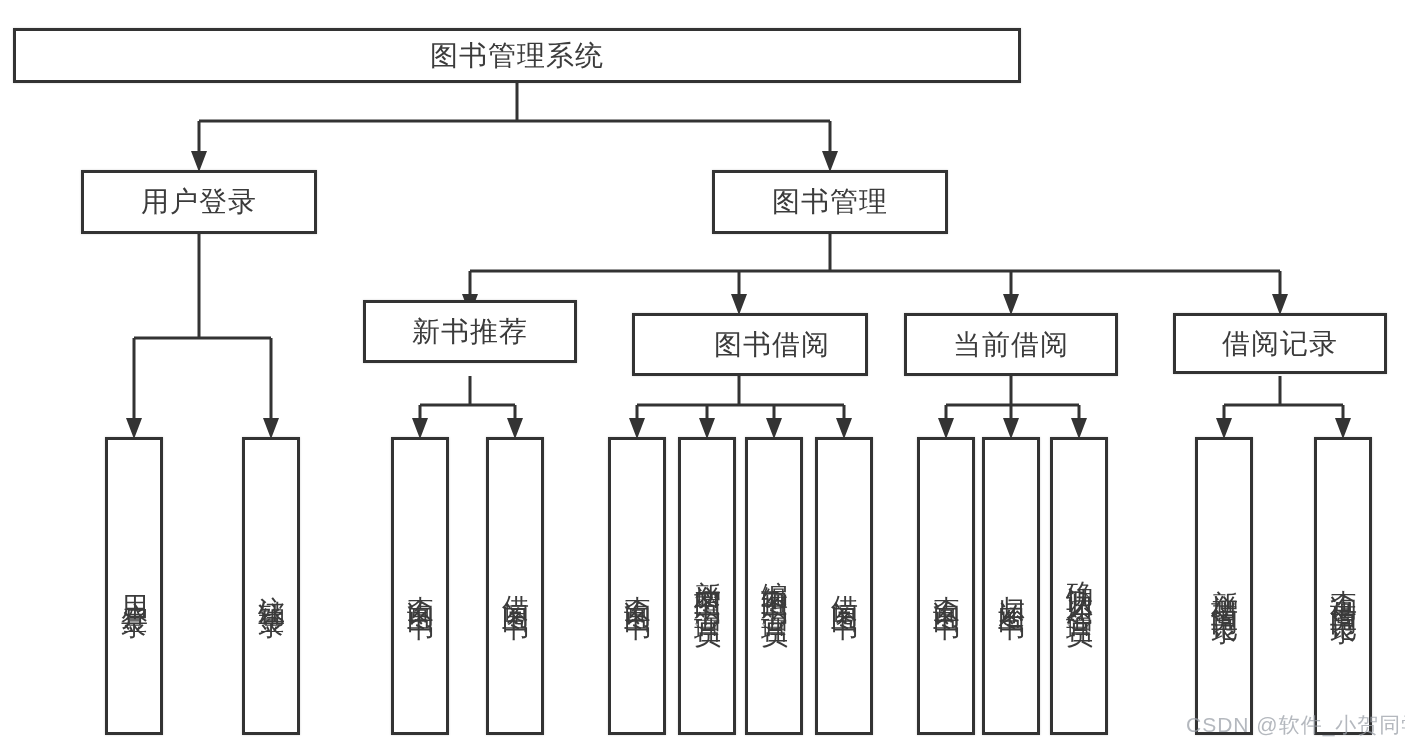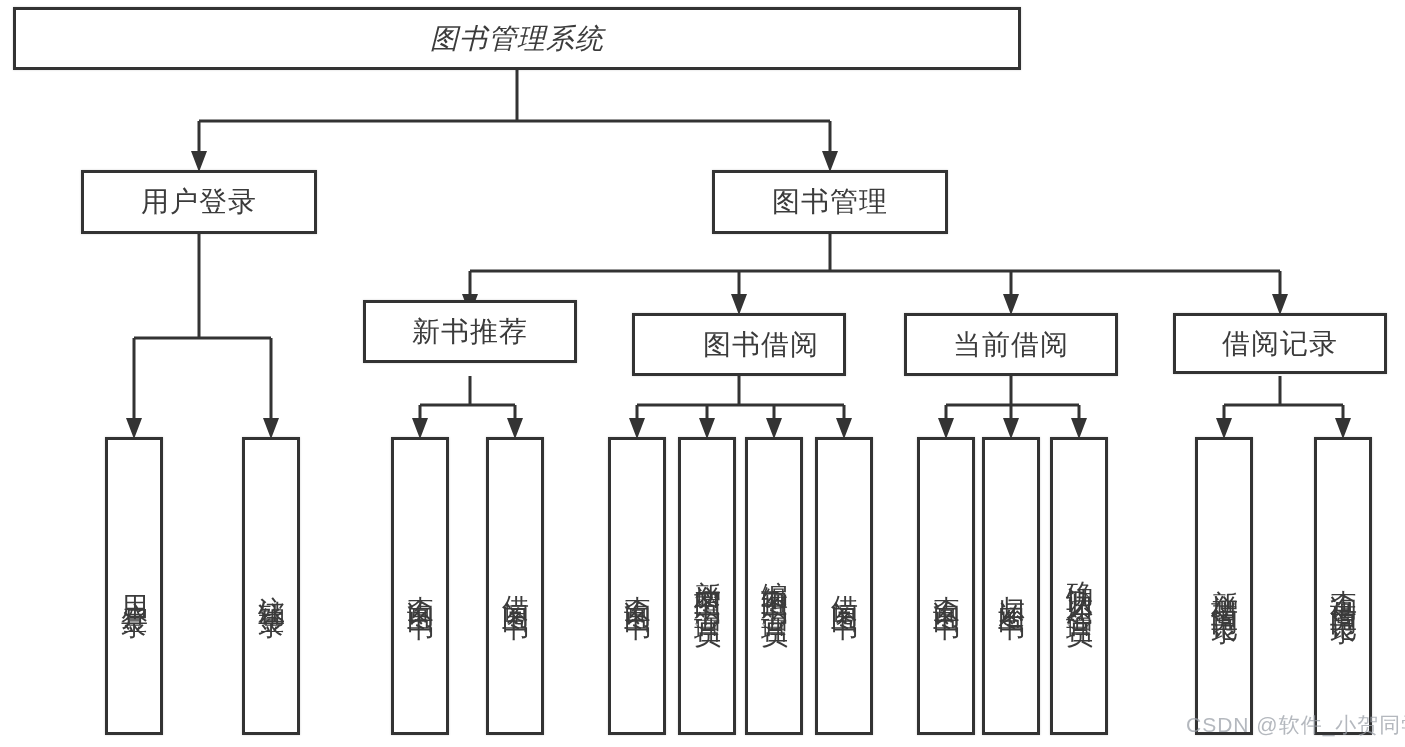--- a/index.html
+++ b/index.html
@@ -63,35 +63,35 @@
       <path d="M199,172 l-8,-21 h16 Z M830,172 l-8,-21 h16 Z"></path>
       <path d="M470,315 l-8,-21 h16 Z M739,315 l-8,-21 h16 Z M1011,315 l-8,-21 h16 Z M1280,315 l-8,-21 h16 Z"></path>
       <path d="M134,439 l-8,-21 h16 Z M271,439 l-8,-21 h16 Z
                M420,439 l-8,-21 h16 Z M515,439 l-8,-21 h16 Z
                M637,439 l-8,-21 h16 Z M707,439 l-8,-21 h16 Z M774,439 l-8,-21 h16 Z M844,439 l-8,-21 h16 Z
                M946,439 l-8,-21 h16 Z M1011,439 l-8,-21 h16 Z M1079,439 l-8,-21 h16 Z
                M1224,439 l-8,-21 h16 Z M1343,439 l-8,-21 h16 Z"></path>
     </g>
   </svg>
 
-  <div class="node hnode" style="left:13px;top:7px;width:1008px;height:63px;font-style:italic;">
+  <div class="node hnode" style="left:13px;top:28px;width:1008px;height:55px;">
     <span>图书管理系统</span>
   </div>
 
   <div class="node hnode" style="left:81px;top:170px;width:236px;height:64px;">
     <span>用户登录</span>
   </div>
   <div class="node hnode" style="left:712px;top:170px;width:236px;height:64px;">
     <span>图书管理</span>
   </div>
 
   <div class="node hnode" style="left:363px;top:300px;width:214px;height:63px;">
     <span>新书推荐</span>
   </div>
-  <div class="node hnode" style="left:632px;top:313px;width:214px;height:63px;padding-left:44px;">
+  <div class="node hnode" style="left:632px;top:313px;width:236px;height:63px;padding-left:44px;">
     <span>图书借阅</span>
   </div>
   <div class="node hnode" style="left:904px;top:313px;width:214px;height:63px;">
     <span>当前借阅</span>
   </div>
   <div class="node hnode" style="left:1173px;top:313px;width:214px;height:61px;">
     <span>借阅记录</span>
   </div>
 
   <div class="node vnode" style="left:105px;">

